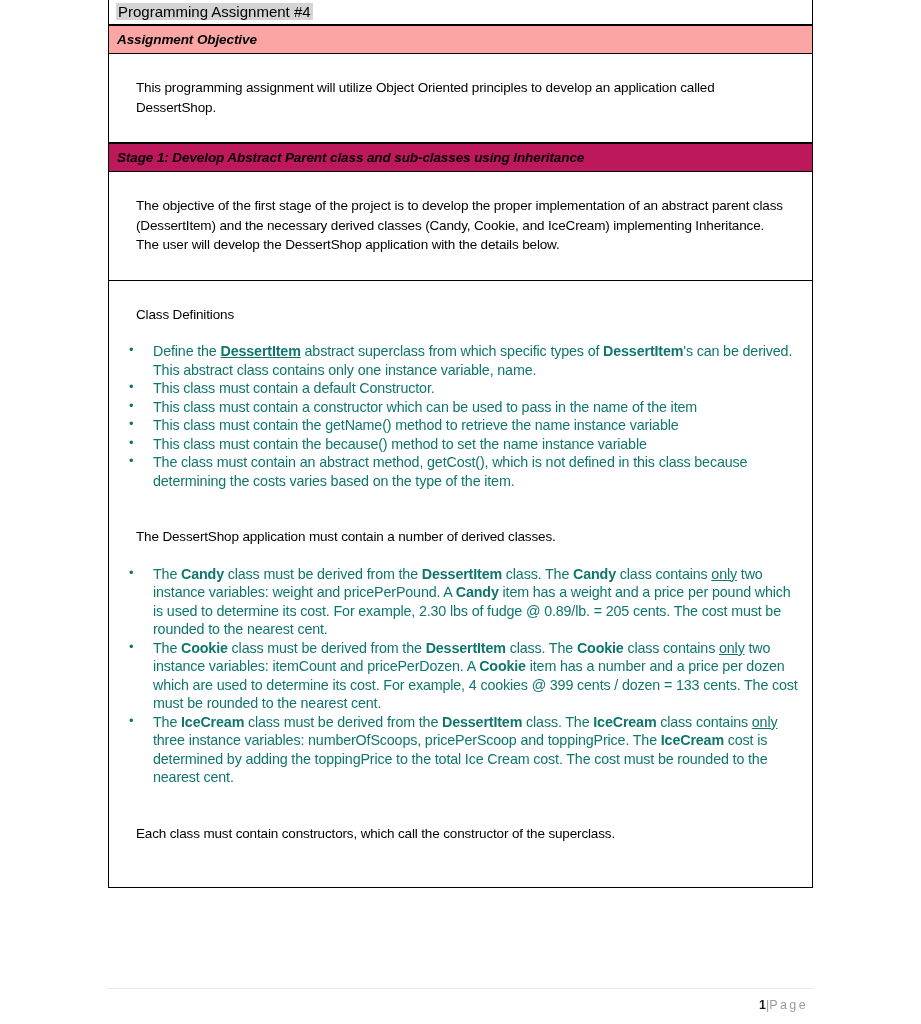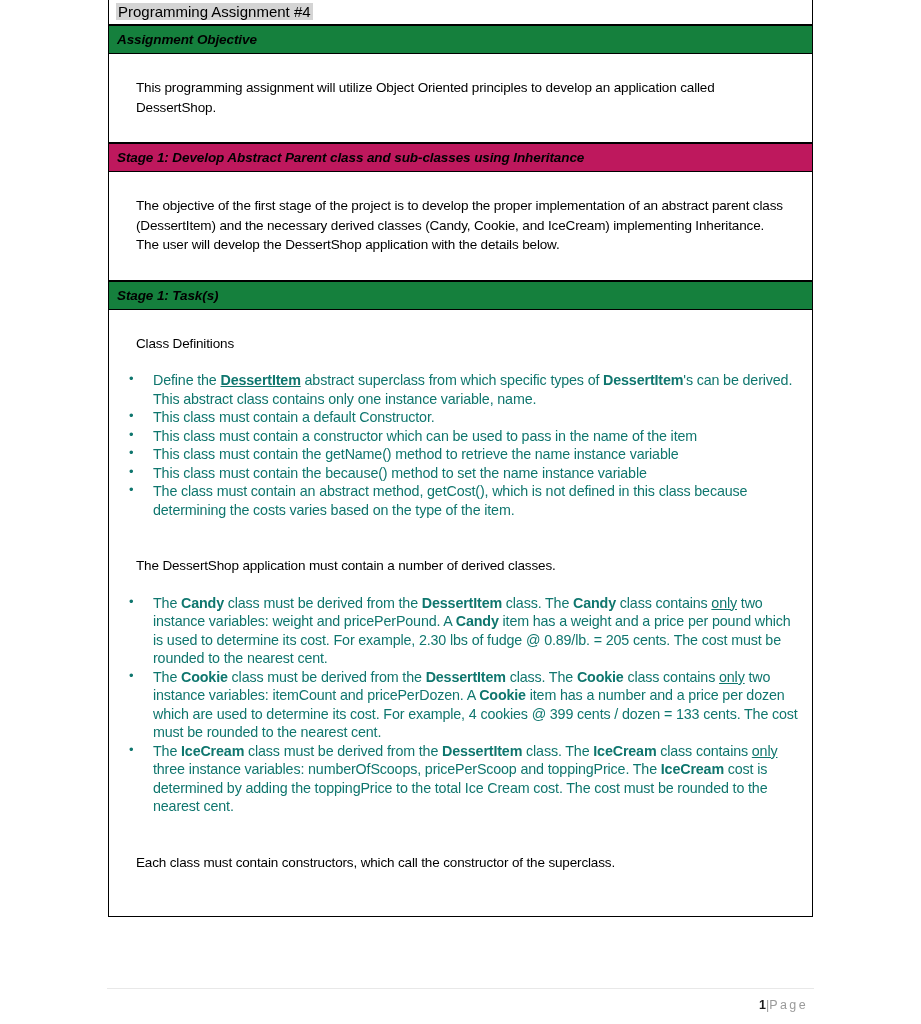--- a/index.html
+++ b/index.html
@@ -55,21 +55,21 @@
     background: #d4d4d4;
     font-family: "Liberation Sans", sans-serif;
     font-size: 15px;
     line-height: 19px;
     color: #000;
     padding: 0 2px;
   }
 
   
   .row-header-blue {
-    background: #15803d;
+    background: #fca5a5;
     border-bottom: 1.5px solid #000;
     border-top: 1.5px solid #000;
     padding: 4px 8px 5px 8px;
   }
   
   .row-header-gold {
     background: #be185d;
     border-bottom: 1.5px solid #000;
     border-top: 1.5px solid #000;
     padding: 4px 8px 5px 8px;
@@ -185,23 +185,20 @@
     </div>
 
     <div class="row row-header-gold">
       <span class="header-text">Stage 1: Develop Abstract Parent class and sub-classes using Inheritance</span>
     </div>
 
     <div class="row row-body bordered">
       <p class="p-calibri">The objective of the first stage of the project is to develop the proper implementation of an abstract parent class (DessertItem) and the necessary derived classes (Candy, Cookie, and IceCream) implementing Inheritance. The user will develop the DessertShop application with the details below.</p>
     </div>
 
-    <div class="row row-header-blue">
-      <span class="header-text">Stage 1:  Task(s)</span>
-    </div>
 
     <div class="row row-body">
 
       <p class="p-calibri">Class Definitions</p>
 
       <ul class="bullets">
           <li><span>Define the </span><b style="text-decoration: underline;">DessertItem</b><span> abstract superclass from which specific types of </span><b>DessertItem</b><span>'s can be derived.  This abstract class contains only one instance variable, name.</span></li>
           <li><span>This class must contain a default Constructor.</span></li>
           <li><span>This class must contain a constructor which can be used to pass in the name of the item</span></li>
           <li><span>This class must contain the getName() method to retrieve the name instance variable</span></li>

